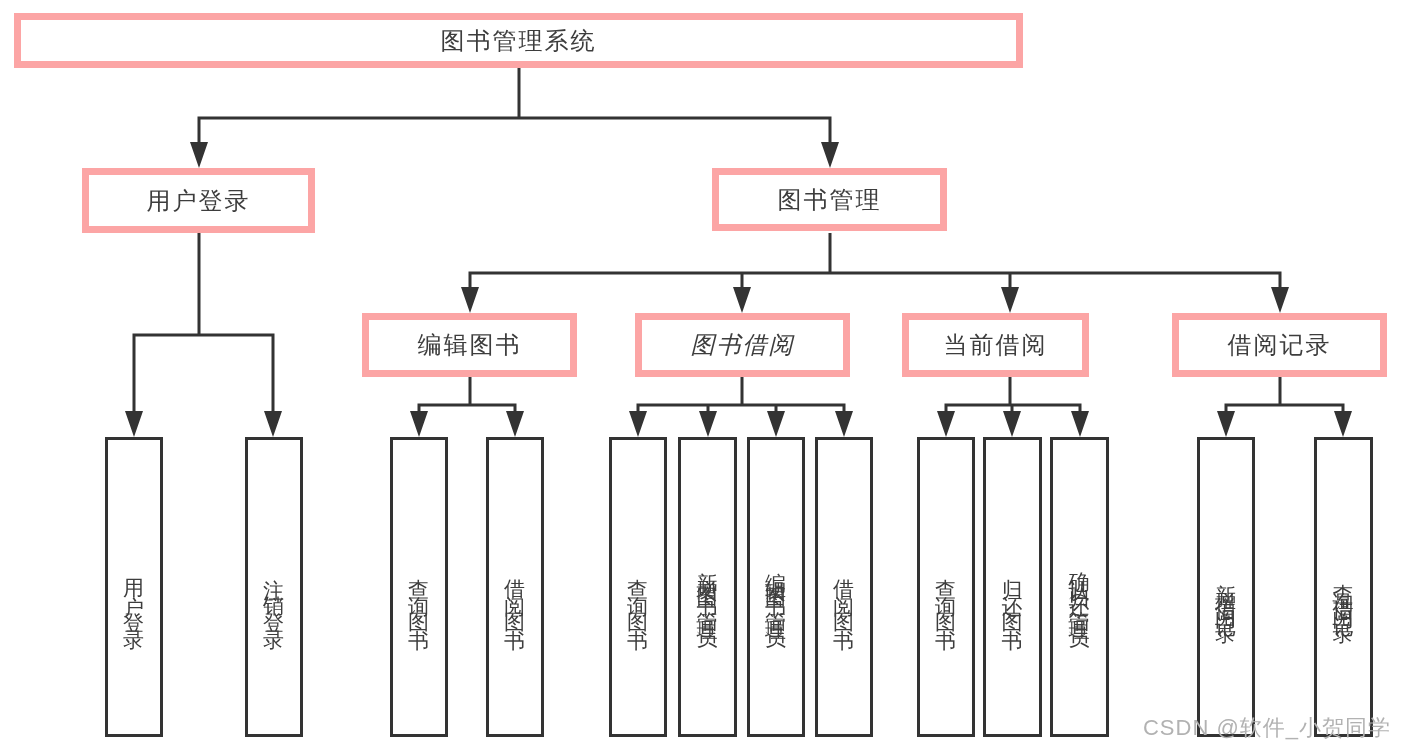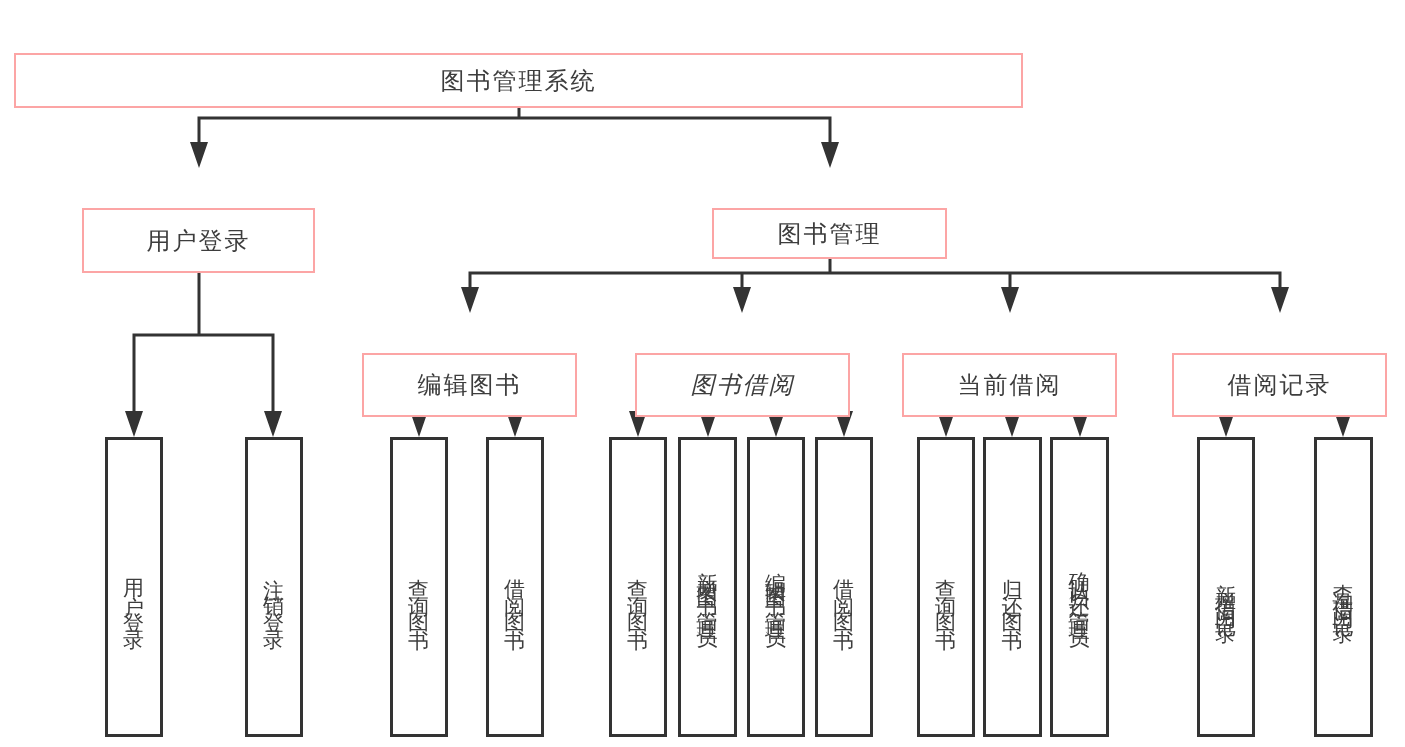--- a/index.html
+++ b/index.html
@@ -17,31 +17,30 @@
   }
   #connectors {
     position: absolute;
     left: 0;
     top: 0;
     z-index: 0;
   }
   .hnode {
     position: absolute;
     box-sizing: border-box;
-    border: 2px solid #fca5a5;
+    border: 7px solid #fca5a5;
     background: #ffffff;
     display: flex;
     align-items: center;
     justify-content: center;
     font-size: 24px;
     letter-spacing: 2px;
     color: #3d3d3d;
     z-index: 1;
     white-space: nowrap;
-    margin-top: 40px;
   }
   .leaf {
     position: absolute;
     top: 437px;
     height: 300px;
     box-sizing: border-box;
     border: 3px solid #333333;
     background: #ffffff;
     display: flex;
     align-items: center;
@@ -53,24 +52,24 @@
     text-orientation: mixed;
     font-size: 21px;
     color: #3d3d3d;
     line-height: 1;
   }
   .leaf.vs span { letter-spacing: 17px; margin-bottom: -17px; }
   .leaf.vl span { letter-spacing: 8px;  margin-bottom: -8px; }
 
   #node-root        { left: 14px;  top: 13px;  width: 1009px; height: 55px; }
   #node-user-login  { left: 82px;  top: 168px; width: 233px;  height: 65px; }
-  #node-book-mgmt   { left: 712px; top: 168px; width: 235px;  height: 51px; }
+  #node-book-mgmt   { left: 712px; top: 168px; width: 235px;  height: 63px; }
   #node-new-book    { left: 362px;  top: 313px; width: 215px; height: 64px; }
   #node-book-borrow { left: 635px;  top: 313px; width: 215px; height: 64px; font-style: italic; }
-  #node-cur-borrow  { left: 902px;  top: 313px; width: 215px; height: 64px; }
+  #node-cur-borrow  { left: 902px;  top: 313px; width: 187px; height: 64px; }
   #node-borrow-rec  { left: 1172px; top: 313px; width: 215px; height: 64px; }
 
   #leaf-a1 { left: 105px;  width: 58px; }
   #leaf-a2 { left: 245px;  width: 58px; }
   #leaf-b1 { left: 390px;  width: 58px; }
   #leaf-b2 { left: 486px;  width: 58px; }
   #leaf-c1 { left: 609px;  width: 58px; }
   #leaf-c2 { left: 678px;  width: 59px; }
   #leaf-c3 { left: 747px;  width: 58px; }
   #leaf-c4 { left: 815px;  width: 58px; }
@@ -230,14 +229,15 @@
     <span>确认归还（管理员）</span>
   </div>
 
   <div class="leaf vl" id="leaf-e1">
     <span>新增借阅记录</span>
   </div>
   <div class="leaf vl" id="leaf-e2">
     <span>查询借阅记录</span>
   </div>
 
+  <div id="watermark">CSDN @软件_小贺同学</div>
 
 </div>
 
 </body></html>

